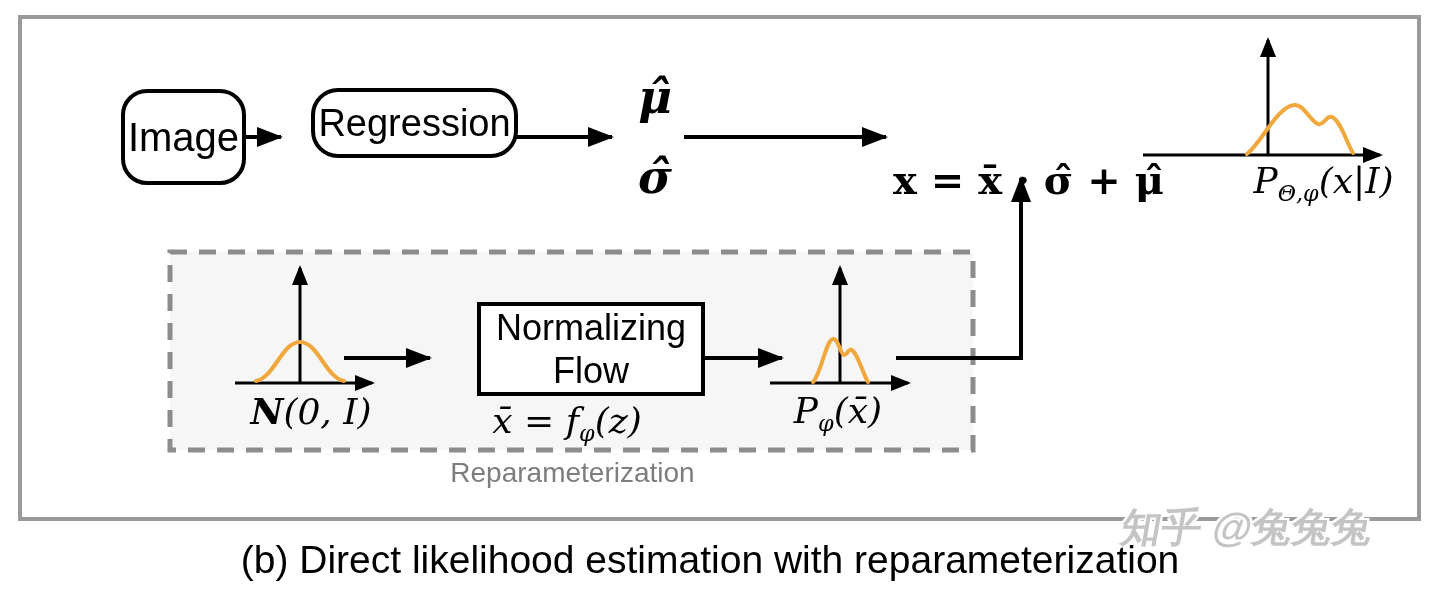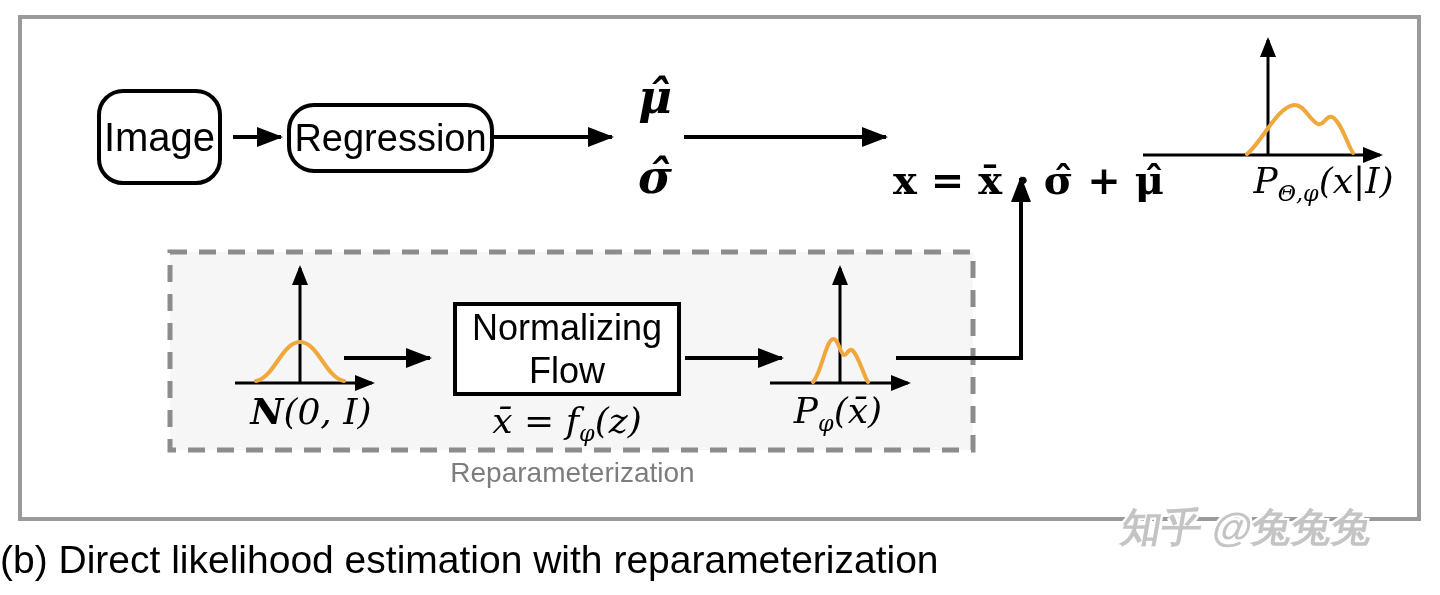--- a/index.html
+++ b/index.html
@@ -10,24 +10,24 @@
   .frame{
     position:absolute;left:18px;top:15px;width:1403px;height:506px;
     border:4px solid var(--frame,#9a9a9a);box-sizing:border-box;background:#fff;
   }
   svg.lines{position:absolute;left:0;top:0;}
   .stroke-ink{stroke:#000;fill:none;}
   .stroke-curve{stroke:var(--curve,#f0a73c);fill:none;stroke-linecap:round;stroke-linejoin:round;}
   .panel-rect{fill:var(--panel,#f6f6f6);stroke:var(--dash,#8c8c8c);}
   .node{
     position:absolute;border:4px solid #000;background:#fff;box-sizing:border-box;
-    display:flex;align-items:center;justify-content:center;color:#000;
+    display:flex;align-items:center;justify-content:center;color:#000;margin-left:24px;
   }
   .image-box{left:97px;top:89px;width:125px;height:96px;border-radius:26px;font-size:40px;}
-  .regression-box{left:287px;top:103px;width:207px;height:70px;font-size:38px;border-radius:27px;}
+  .regression-box{left:287px;top:88px;width:207px;height:70px;font-size:38px;border-radius:27px;}
   .flow-box{left:453px;top:302px;width:228px;height:94px;font-size:36px;line-height:43px;flex-direction:column;text-align:center;}
   .math{font-family:"DejaVu Serif","Liberation Serif",serif;}
   .sym{position:absolute;font-style:italic;font-weight:bold;font-size:46px;text-align:center;width:64px;color:#000;}
   .mu-hat{left:623px;top:70px;}
   .sigma-hat{left:623px;top:150px;}
   .equation{
     position:absolute;left:893px;top:110px;width:254px;text-align:center;
     font-size:40px;font-weight:bold;color:#000;white-space:nowrap;margin-top:46px;
   }
   .plot-label{position:absolute;font-style:italic;font-size:36px;text-align:center;color:#000;white-space:nowrap;}
@@ -35,21 +35,21 @@
   .gauss-label{left:236px;top:390px;width:150px;}
   .flow-eq{left:453px;top:400px;width:228px;}
   .pphi-label{left:768px;top:390px;width:140px;}
   .out-label{left:1211px;top:160px;width:225px;}
   .cal{font-style:italic;font-weight:bold;}
   .reparam-label{
     position:absolute;left:170px;top:457px;width:805px;text-align:center;
     font-size:28px;color:var(--muted,#7d7d7d);
   }
   .caption{
-    position:absolute;left:0;top:538px;width:1420px;
+    position:absolute;left:0;top:538px;width:1420px;text-align:center;
     font-size:39px;color:#000;
   }
   .watermark{
     position:absolute;left:1122px;top:500px;font-size:40px;white-space:nowrap;
     color:#c4c4c4;transform:skewX(-10deg);font-weight:bold;
     text-shadow:-2px -2px 0 #fff,2px -2px 0 #fff,-2px 2px 0 #fff,2px 2px 0 #fff;
   }
 </style>
 </head>
 <body>

